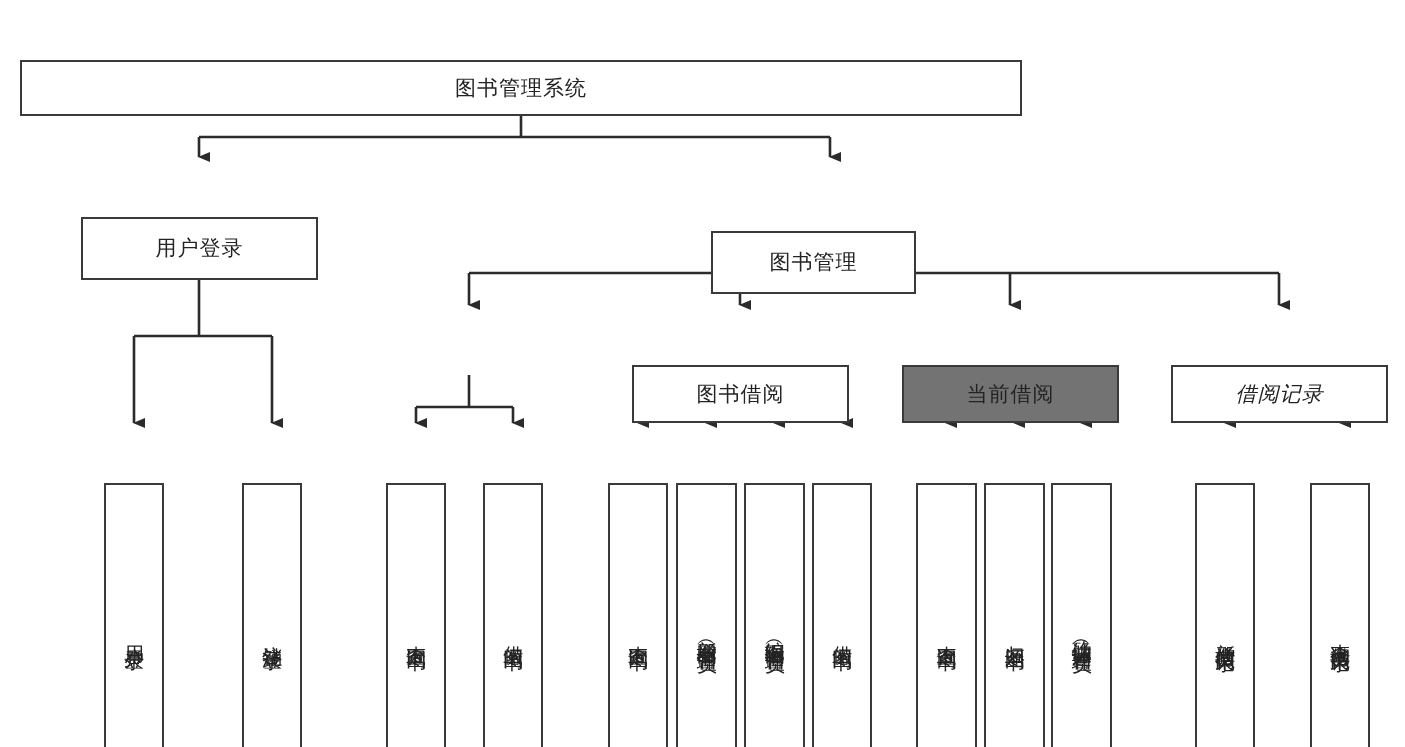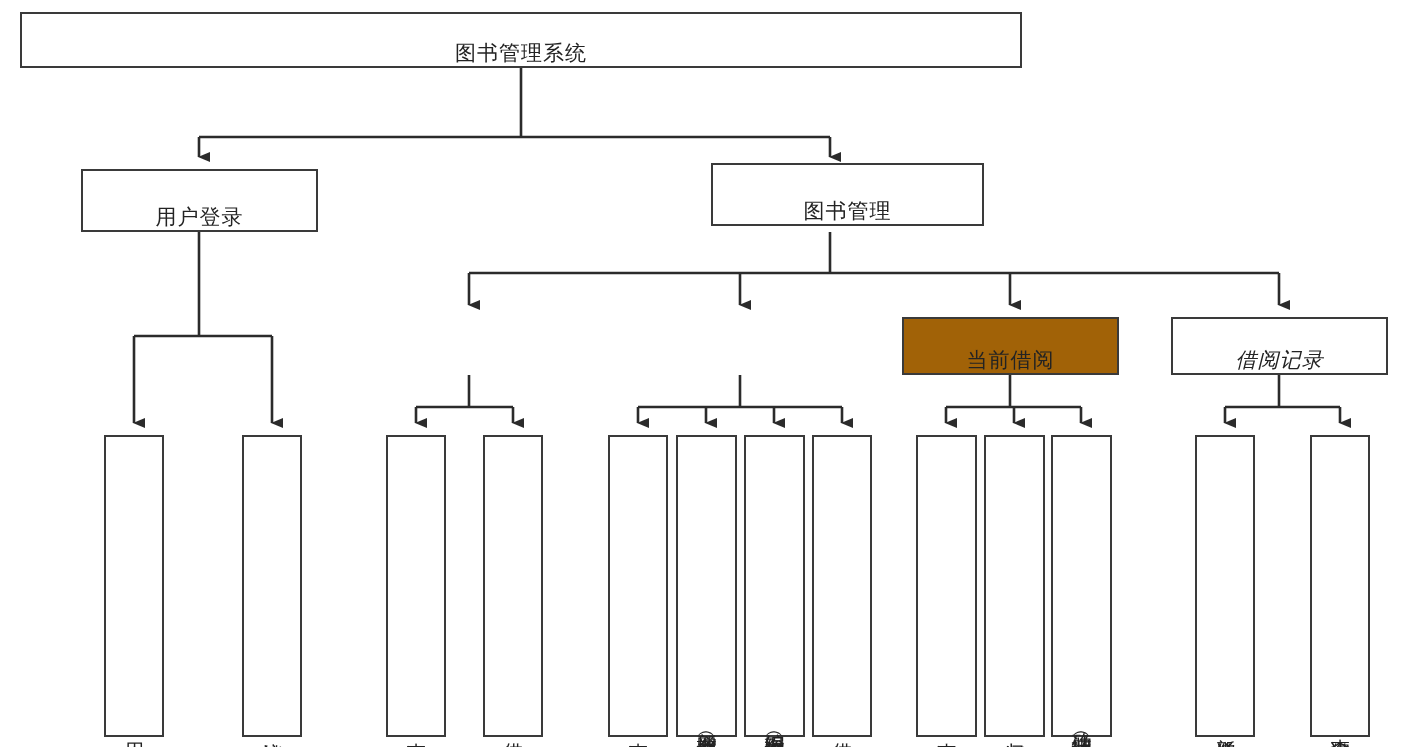--- a/index.html
+++ b/index.html
@@ -20,23 +20,24 @@
     left:0; top:0;
     width:1405px; height:747px;
     pointer-events:none;
   }
   .node{
     position:absolute;
     box-sizing:border-box;
     background:#ffffff;
     border:2px solid #3a3a3a;
     display:flex;
-    align-items:flex-end;
+    align-items:center;
     justify-content:center;
     z-index:3;
+    margin-top:48px;
   }
   .node .cap{
     font-size:21px;
     line-height:1.25;
     letter-spacing:1px;
     color:#232323;
     white-space:nowrap;
     text-align:center;
   }
   
@@ -119,25 +120,28 @@
     </g>
   </svg>
 
   <div class="node" id="n-root" style="left: 20px; top: 12px; width: 1002px; height: 56px; border-color: rgb(58, 58, 58); background: rgb(255, 255, 255);">
     <span class="cap" style="color: rgb(35, 35, 35);">图书管理系统</span>
   </div>
 
   <div class="node" id="n-user_login" style="left: 81px; top: 169px; width: 237px; height: 63px; border-color: rgb(58, 58, 58); background: rgb(255, 255, 255);">
     <span class="cap" style="color: rgb(35, 35, 35);">用户登录</span>
   </div>
-  <div class="node" id="n-book_mgmt" style="left: 711px; top: 163px; width: 273px; height: 63px; border-color: rgb(58, 58, 58); background: rgb(255, 255, 255);">
+  <div class="node" id="n-book_mgmt" style="left: 711px; top: 183px; width: 205px; height: 63px; border-color: rgb(58, 58, 58); background: rgb(255, 255, 255);">
     <span class="cap" style="color: rgb(35, 35, 35);">图书管理</span>
   </div>
 
-  <div class="node" id="n-cur_borrow" style="left: 902px; top: 317px; width: 217px; height: 58px; border-color: rgb(58, 58, 58); background: #a16207;">
+  <div class="node" id="n-book_borrow" style="left: 632px; top: 317px; width: 217px; height: 58px; border-color: rgb(58, 58, 58); background: rgb(255, 255, 255);">
+    <span class="cap" style="color: rgb(35, 35, 35);">图书借阅</span>
+  </div>
+  <div class="node" id="n-cur_borrow" style="left: 902px; top: 317px; width: 217px; height: 58px; border-color: rgb(58, 58, 58); background: #737373;">
     <span class="cap" style="color: rgb(35, 35, 35);">当前借阅</span>
   </div>
   <div class="node" id="n-borrow_log" style="left: 1171px; top: 317px; width: 217px; height: 58px; border-color: rgb(58, 58, 58); background: rgb(255, 255, 255);">
     <span class="cap" style="color: rgb(35, 35, 35); font-style: italic;">借阅记录</span>
   </div>
 
   <div class="node vert" id="n-l_user_login" style="left: 104px; top: 435px; width: 60px; height: 302px; border-color: rgb(58, 58, 58); background: rgb(255, 255, 255);">
     <span class="cap" style="color: rgb(35, 35, 35);">用户登录</span>
   </div>
   <div class="node vert" id="n-l_logout" style="left: 242px; top: 435px; width: 60px; height: 302px; border-color: rgb(58, 58, 58); background: rgb(255, 255, 255);">

